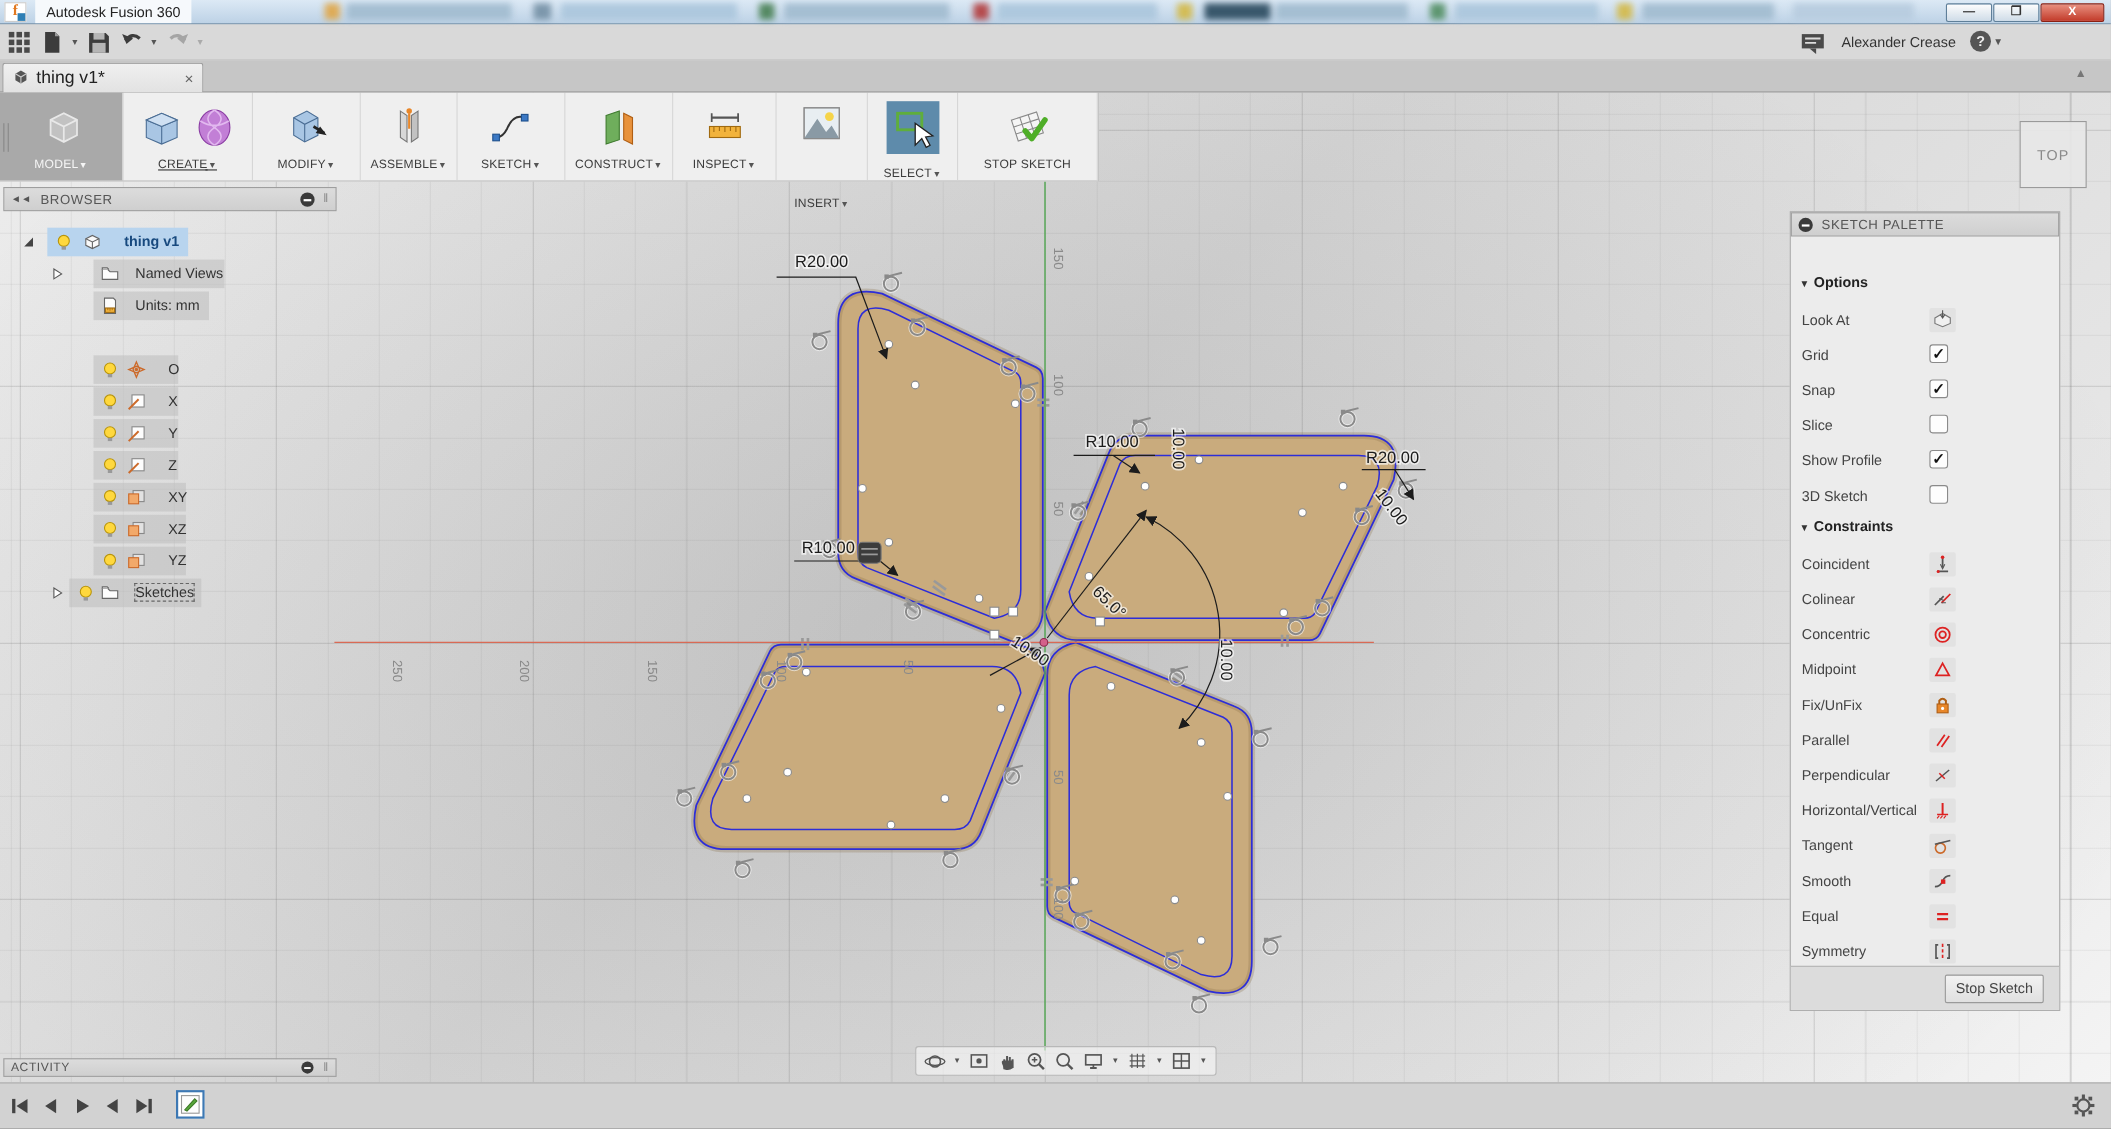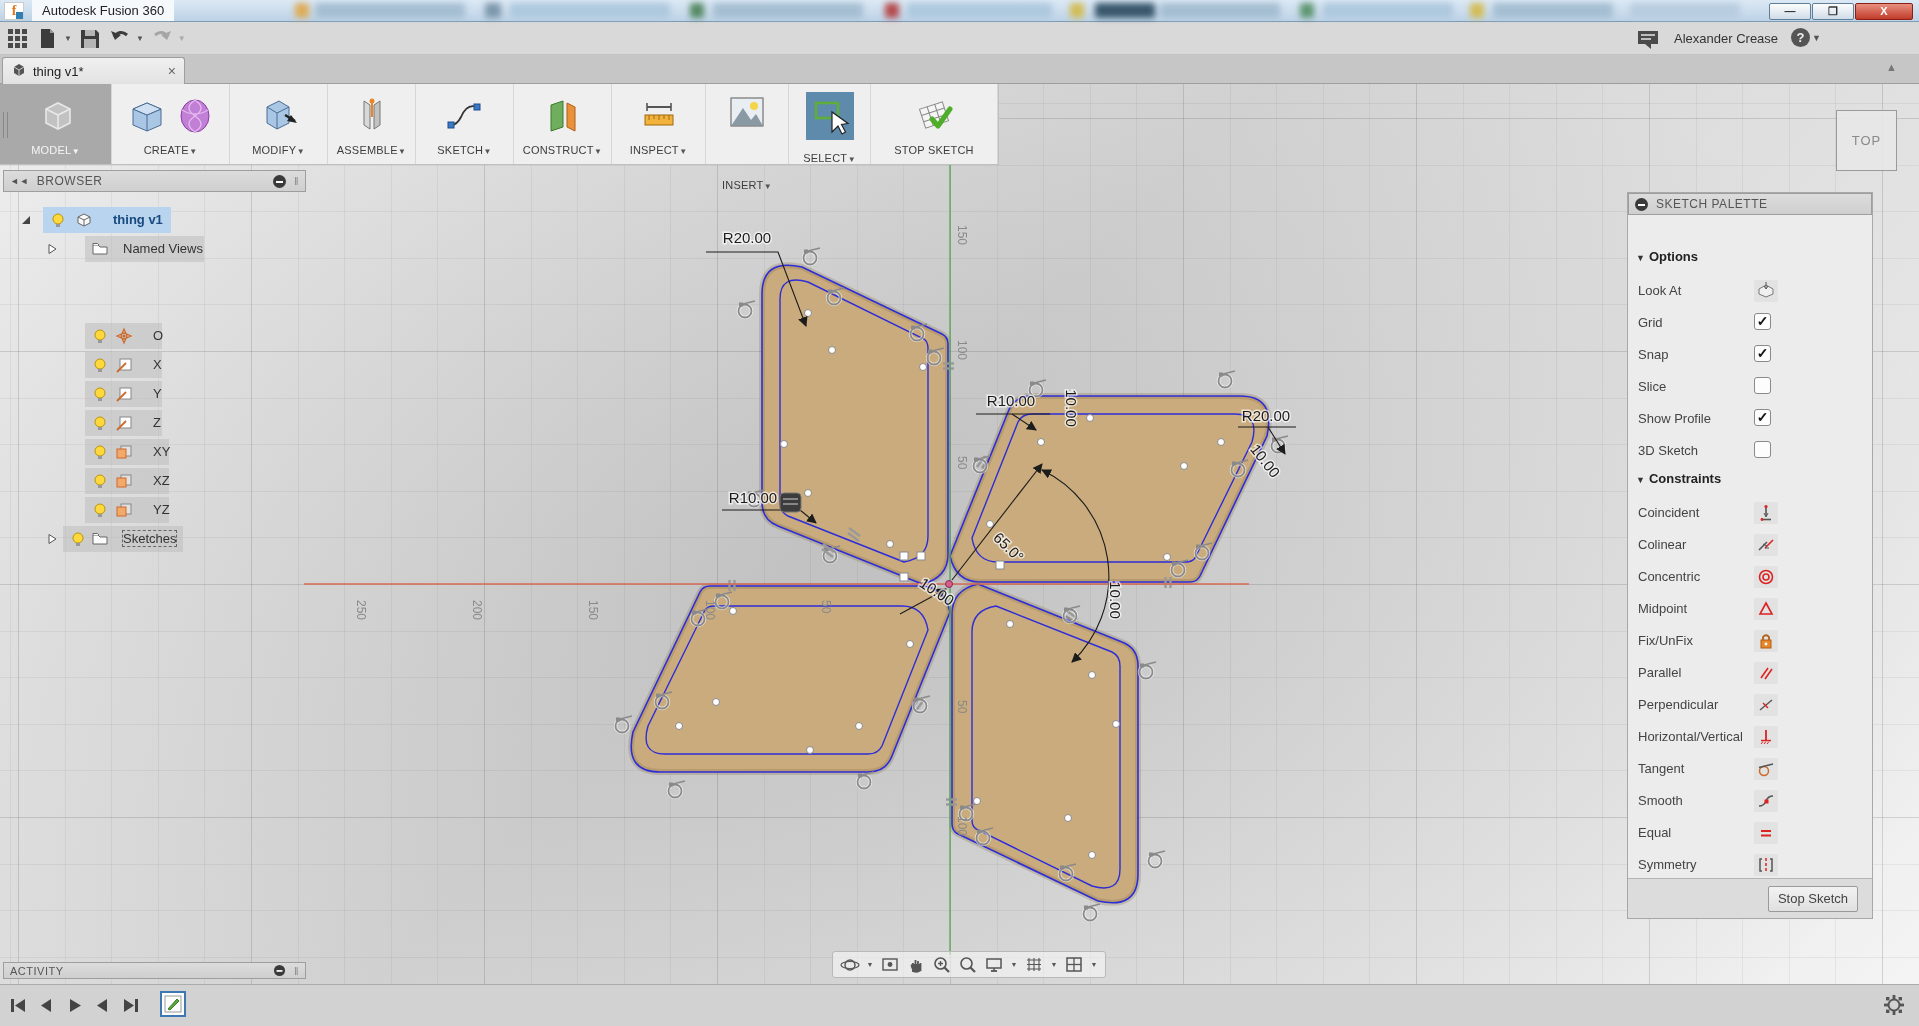--- a/index.html
+++ b/index.html
@@ -27,21 +27,21 @@
 .caret{font-size:9px;color:#555;margin-left:-2px}
 .mb-right{position:absolute;right:120px;top:0;height:33px;display:flex;align-items:center;gap:14px}
 .username{font-size:13px;color:#333}
 .helpwrap{position:absolute;right:98px;top:6px;display:flex;align-items:center;gap:4px}
 .help-circle{width:19px;height:19px;border-radius:50%;background:#555;color:#eee;font-size:13px;font-weight:bold;
   text-align:center;line-height:19px}
 
 .tabbar{position:absolute;left:0;top:55px;width:100%;height:29px;background:#c6c6c6;z-index:28;border-bottom:1px solid #9e9e9e}
 .doctab{position:absolute;left:2px;top:2px;width:183px;height:27px;background:linear-gradient(#f0f0f0,#e2e2e2);
   border:1px solid #9e9e9e;border-bottom:none;border-radius:3px 3px 0 0;display:flex;align-items:center;padding:0 8px;gap:6px}
-.doctab .lbl{font-size:13px;color:#222;flex:1}
+.doctab .lbl{font-size:16px;color:#222;flex:1}
 .doctab .x{color:#666;font-size:14px;line-height:14px}
 .tab-collapse{position:absolute;right:22px;top:6px;color:#777;font-size:11px}
 
 .canvas{position:absolute;left:0;top:84px;width:1919px;height:900px;z-index:1;
   background:
    radial-gradient(ellipse 1500px 950px at 47% 56%, rgba(40,40,40,.13), rgba(40,40,40,0) 72%),
    repeating-linear-gradient(to right, rgba(80,80,80,.13) 0 1px, transparent 1px 233px),
    repeating-linear-gradient(to bottom, rgba(80,80,80,.13) 0 1px, transparent 1px 233px),
    repeating-linear-gradient(to right, rgba(110,110,110,.10) 0 1px, transparent 1px 46.6px),
    repeating-linear-gradient(to bottom, rgba(110,110,110,.10) 0 1px, transparent 1px 46.6px),
@@ -543,21 +543,21 @@
         <div class="icons">
           <span><svg width="40" height="40">
               <g fill="none" stroke="#e8e8e8" stroke-width="1.6">
                 <path d="M10 14 L22 8 L34 14 L34 28 L22 34 L10 28 Z" fill="#c2c2c2"></path>
                 <path d="M10 14 L22 20 L34 14 M22 20 L22 34"></path>
               </g>
             </svg></span>
         </div>
         <div class="rlabel">MODEL<span class="caret" style="font-size: 8px; color: rgb(245, 245, 245);"> ▼</span></div>
       </div>
-      <div class="rgroup" style="width: 118px;">
+      <div class="rgroup" style="width: 118px; text-decoration: underline;">
         <div class="icons">
           <span><svg width="40" height="40">
               <path d="M6 14 L20 8 L34 14 L34 30 L20 36 L6 30 Z" fill="#a9c6e4" stroke="#4a6d94"></path>
               <path d="M6 14 L20 20 L34 14 M20 20 L20 36" fill="none" stroke="#4a6d94"></path>
               <path d="M6 14 L20 8 L34 14 L20 20 Z" fill="#cfe0f2" stroke="#4a6d94"></path>
             </svg></span>
           <span><svg width="40" height="40">
               <ellipse cx="20" cy="21" rx="14" ry="16" fill="#c27fd6" stroke="#8a3ba3"></ellipse>
               <path d="M20 5 Q32 13 20 21 Q8 29 20 37 M20 5 Q8 13 20 21 Q32 29 20 37 M7 15 Q20 23 33 15" fill="none" stroke="#e2b8ef" stroke-width="1.4"></path>
             </svg></span>
@@ -695,20 +695,35 @@
               <path d="M4 2.5 L11 7 L4 11.5 Z" fill="#fdfdfd" stroke="#555"></path>
             </svg>
           </span>
           <span class="ic" style="position: absolute; left: 88px;">
             <svg width="18" height="18">
               <path d="M2 5 L7 5 L9 7 L16 7 L16 14 L2 14 Z" fill="#fdfdfd" stroke="#666"></path>
               <path d="M2 5 L2 3.5 L6.5 3.5 L8 5" fill="#fdfdfd" stroke="#666"></path>
             </svg>
           </span>
           <span class="txt" style="position: absolute; left: 112px; top: 6px;">Named Views</span>
+        </div>
+        <div class="brow" style="top: 72px; left: 0px; width: 300px;">
+          <div class="pill" style="left: 82px; width: 104.8px;"></div>
+          <span class="ic" style="position: absolute; left: 88px;">
+            <svg width="18" height="18">
+              <path d="M4 2 L12 2 L14 4 L14 16 L4 16 Z" fill="#fdfdfd" stroke="#666"></path>
+              <rect x="4.8" y="11" width="8.4" height="4" fill="#f2b33c" stroke="#a06a10"></rect>
+              <g stroke="#a06a10" stroke-width=".8">
+                <line x1="7" y1="11" x2="7" y2="13"></line>
+                <line x1="9" y1="11" x2="9" y2="13.5"></line>
+                <line x1="11" y1="11" x2="11" y2="13"></line>
+              </g>
+            </svg>
+          </span>
+          <span class="txt" style="position: absolute; left: 112px; top: 6px;">Units: mm</span>
         </div>
         <div class="brow" style="top: 130px; left: 0px; width: 300px;">
           <div class="pill" style="left: 82px; width: 77.2px;"></div>
           <span class="ic" style="position: absolute; left: 88px;">
             <svg width="16" height="16">
               <circle cx="8" cy="7" r="5" fill="#ffd83d" stroke="#b8940a"></circle>
               <rect x="6" y="12" width="4" height="3" fill="#999"></rect>
             </svg>
           </span>
           <span class="ic" style="position: absolute; left: 112px;">

